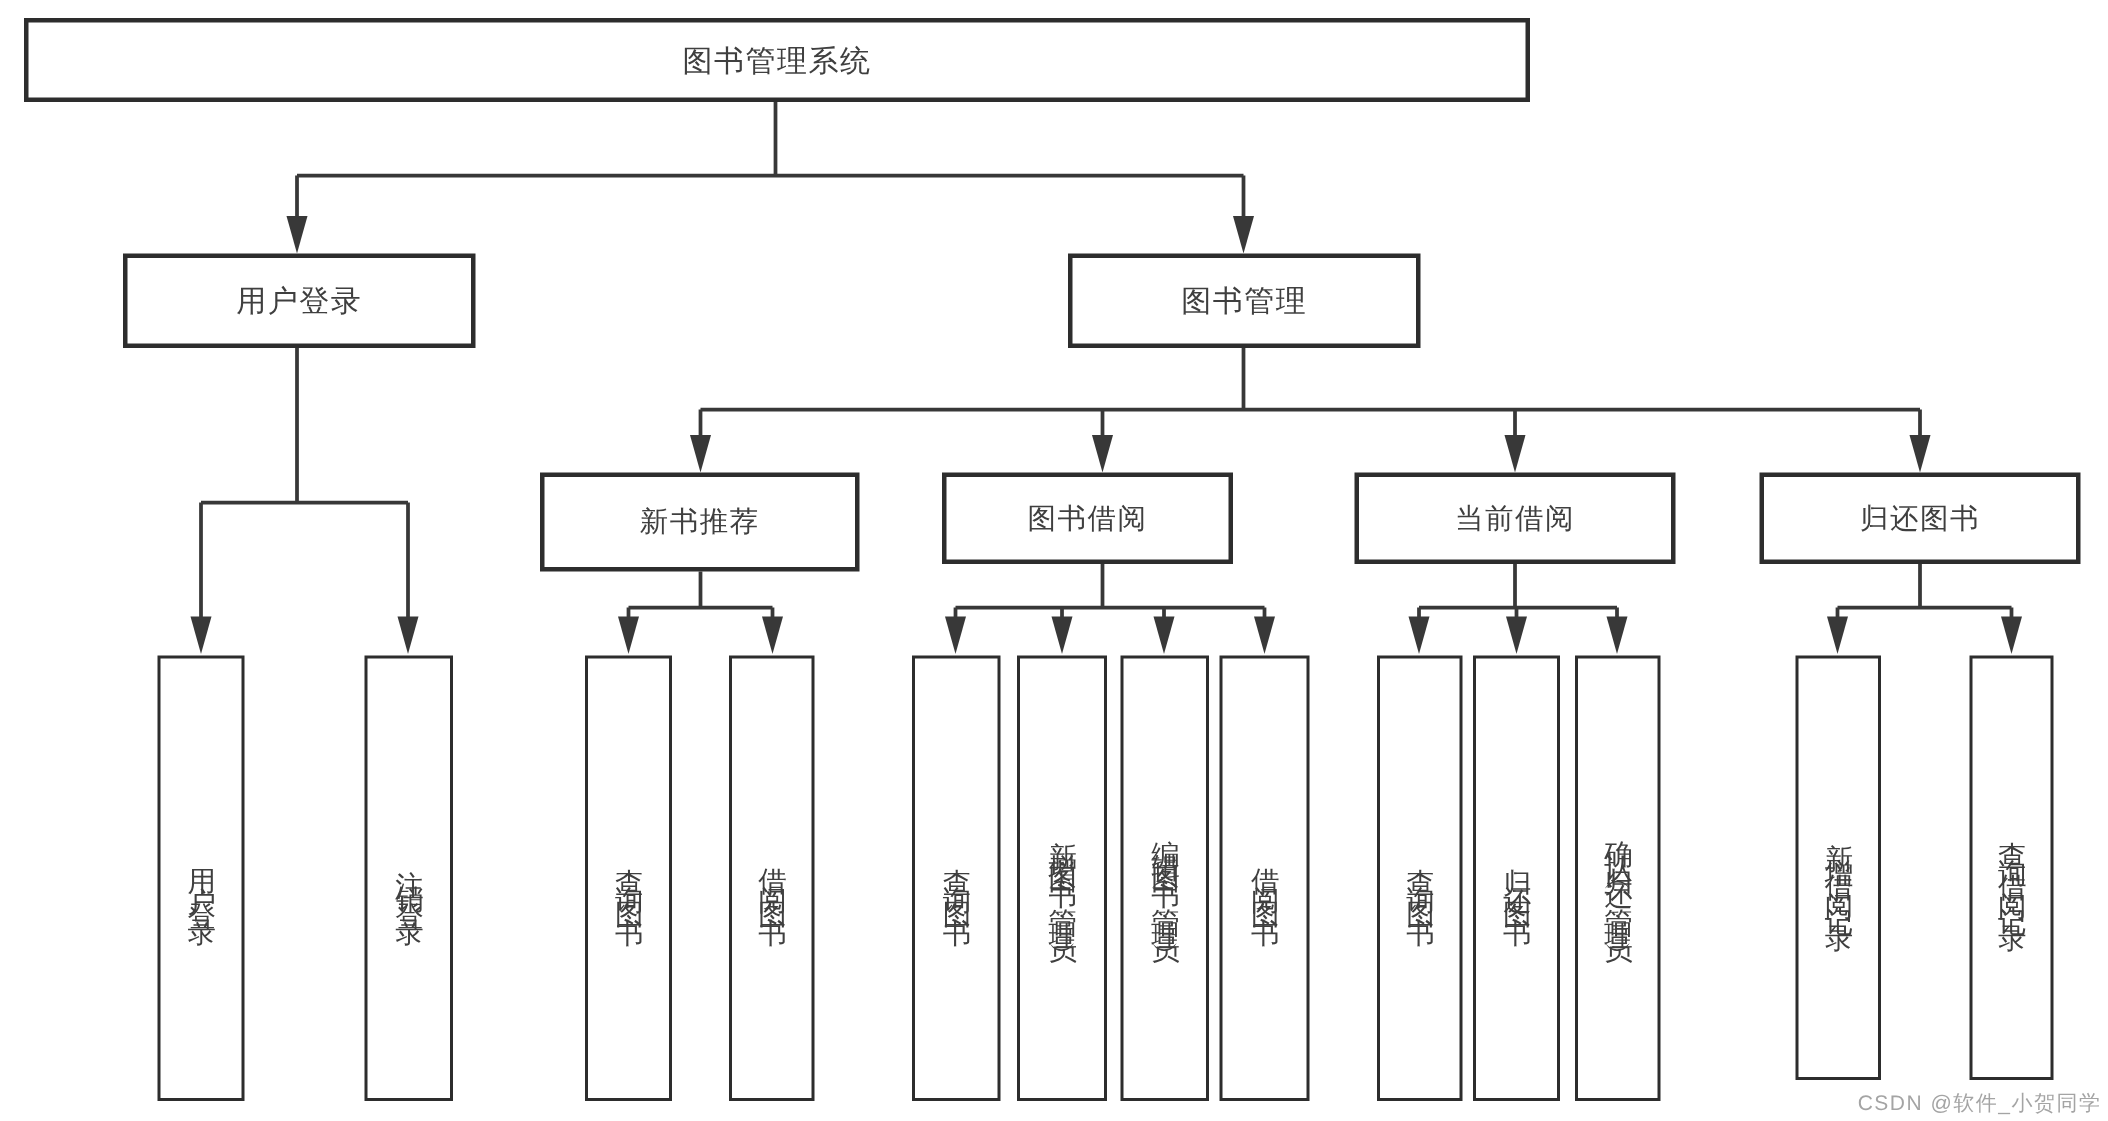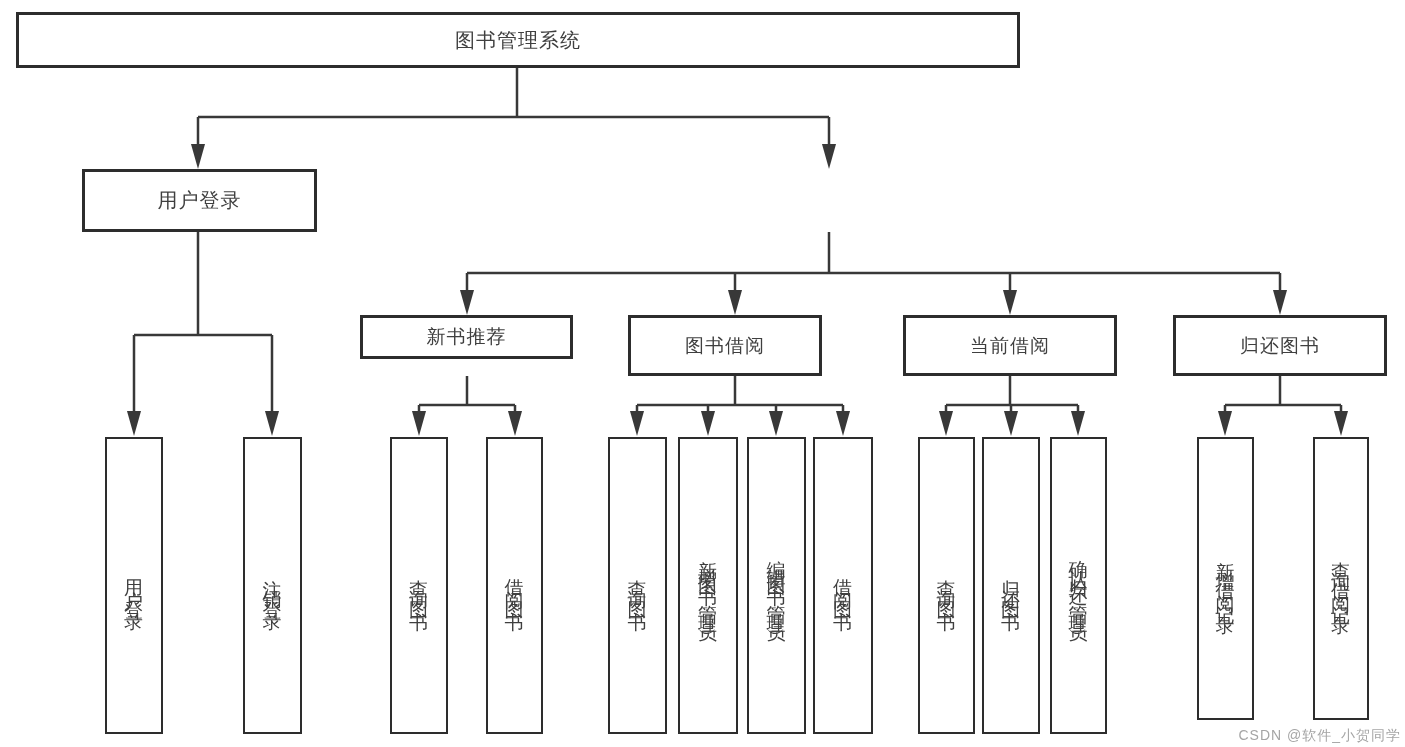--- a/index.html
+++ b/index.html
@@ -79,22 +79,23 @@
       <polygon points="1004,411 1018,411 1011,436"></polygon>
       <polygon points="1071,411 1085,411 1078,436"></polygon>
       <polygon points="1218,411 1232,411 1225,436"></polygon>
       <polygon points="1334,411 1348,411 1341,436"></polygon>
     </g>
   </svg>
 
   <div class="box root" style="left:16px;top:12px;width:1004px;height:56px;">图书管理系统</div>
 
   <div class="box lvl2" style="left:82px;top:169px;width:235px;height:63px;">用户登录</div>
+  <div class="box lvl2" style="left:712px;top:169px;width:235px;height:63px;">图书管理</div>
 
-  <div class="box lvl3" style="left:360px;top:315px;width:213px;height:44px;">新书推荐</div>
+  <div class="box lvl3" style="left:360px;top:315px;width:213px;height:66px;">新书推荐</div>
   <div class="box lvl3" style="left:628px;top:315px;width:194px;height:61px;">图书借阅</div>
   <div class="box lvl3" style="left:903px;top:315px;width:214px;height:61px;">当前借阅</div>
   <div class="box lvl3" style="left:1173px;top:315px;width:214px;height:61px;">归还图书</div>
 
   <div class="leaf" style="left:105px;top:437px;width:58px;height:297px;">用户登录</div>
   <div class="leaf" style="left:243px;top:437px;width:59px;height:297px;">注销登录</div>
 
   <div class="leaf" style="left:390px;top:437px;width:58px;height:297px;">查询图书</div>
   <div class="leaf" style="left:486px;top:437px;width:57px;height:297px;">借阅图书</div>
 

